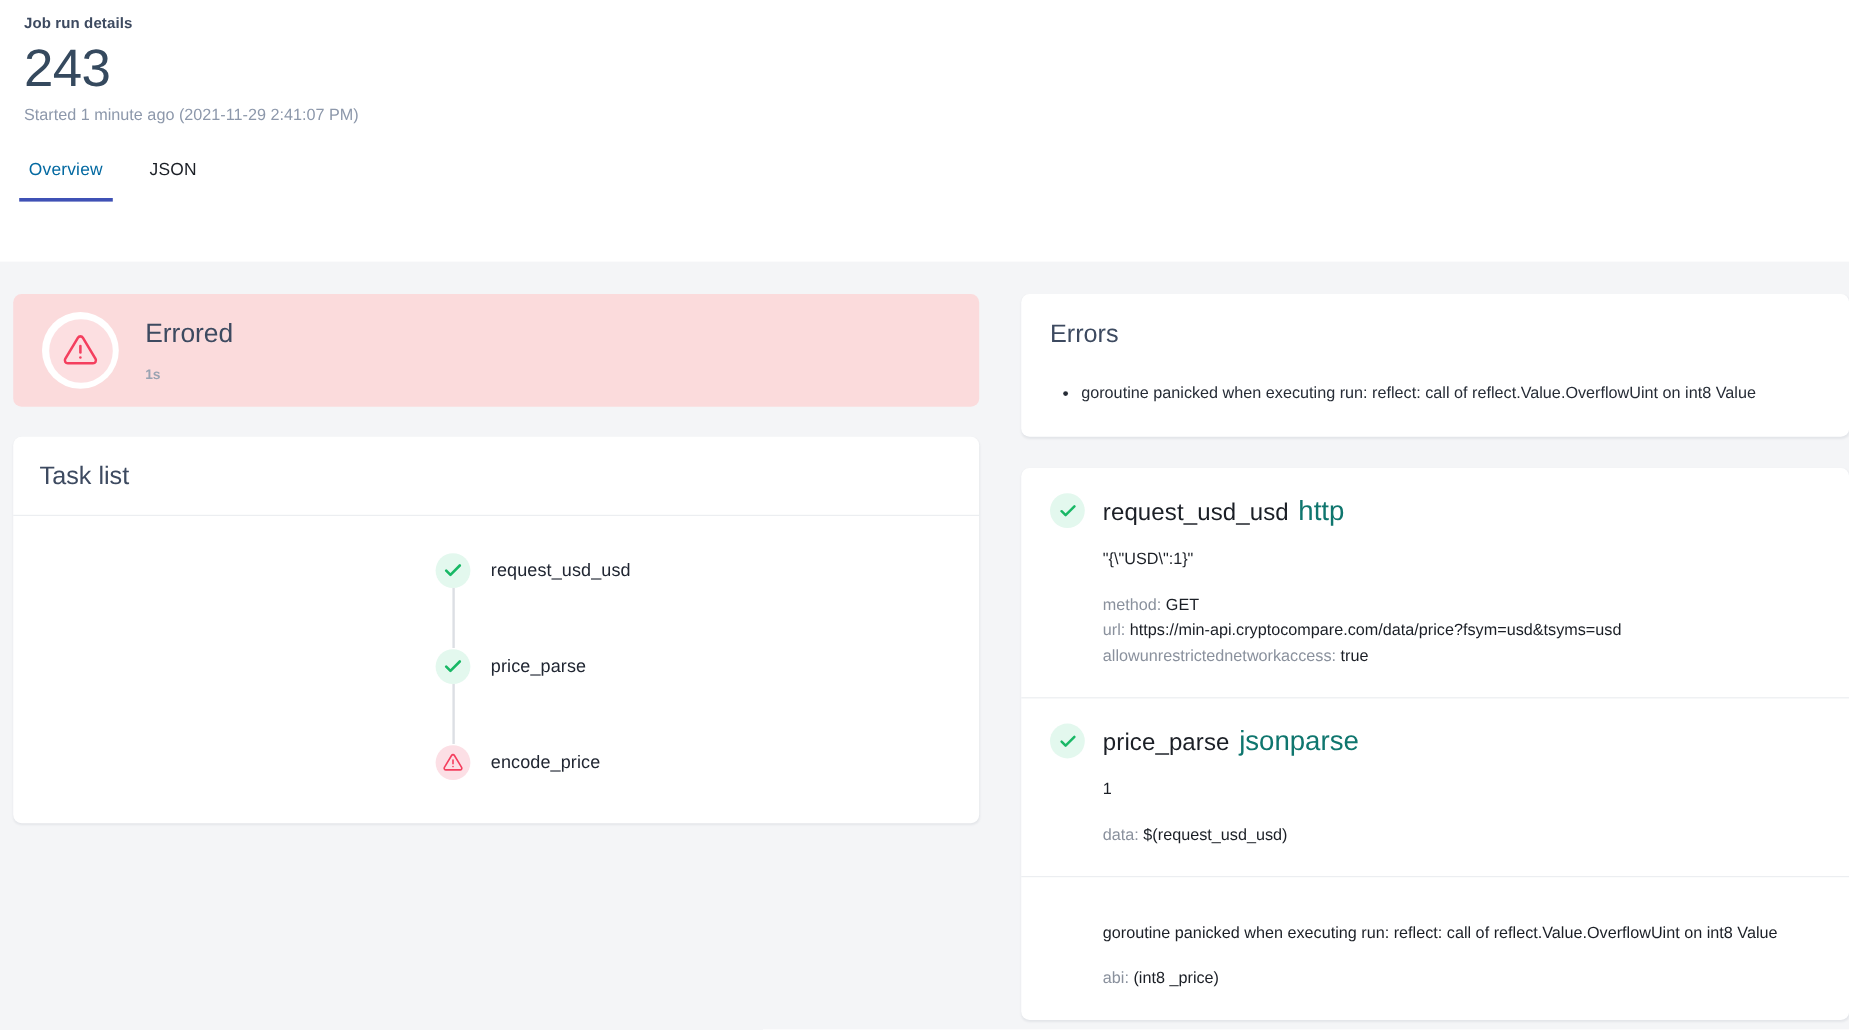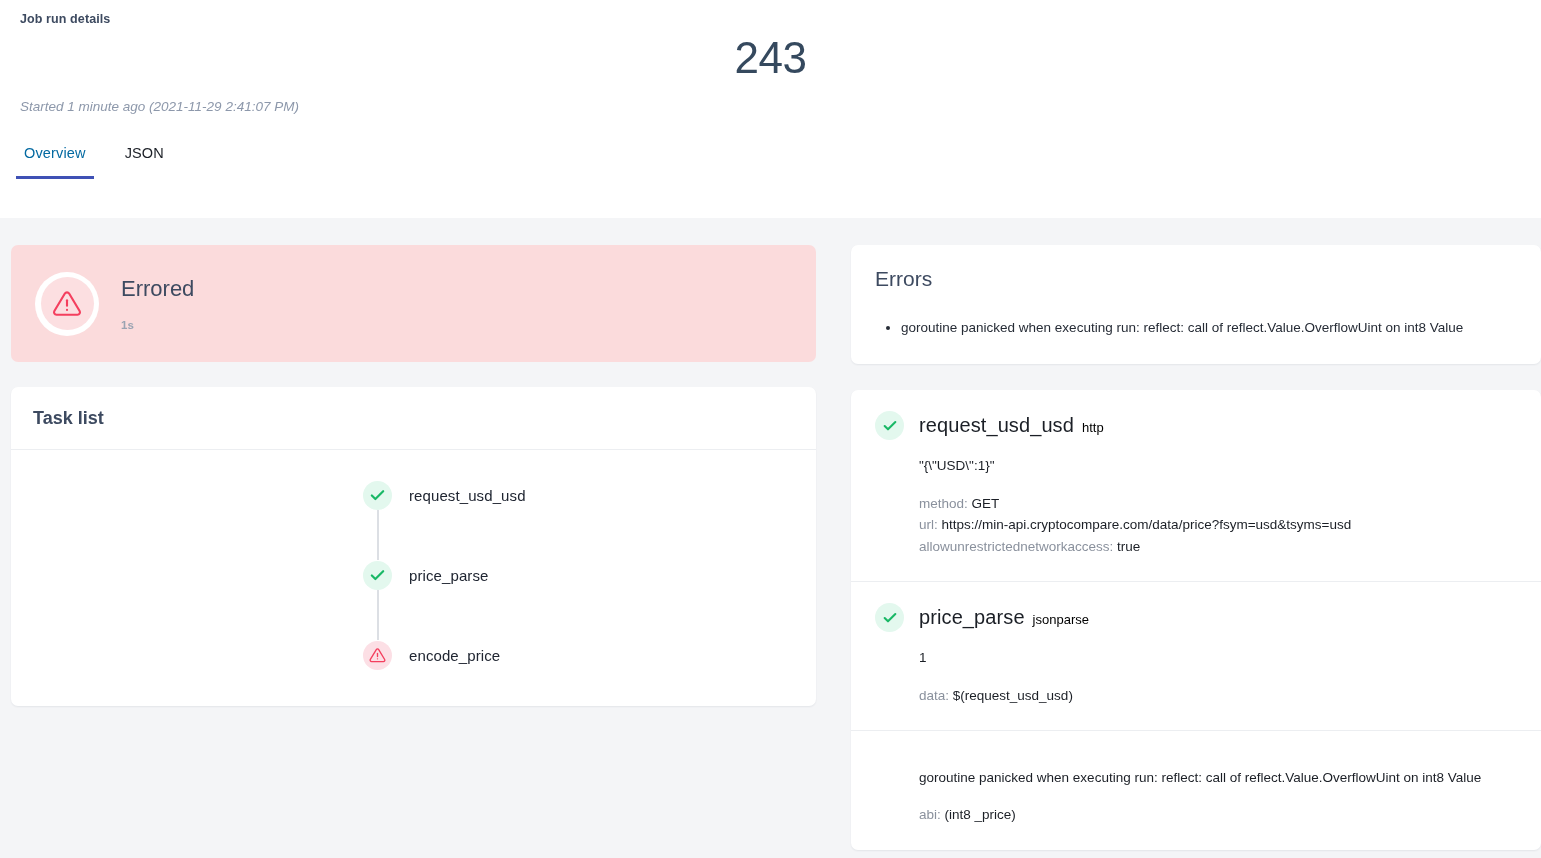--- a/index.html
+++ b/index.html
@@ -33,27 +33,25 @@
     line-height: 1;
     cursor: pointer;
   }
   .run-id {
     font-size: 44px;
     color: #35495e;
     line-height: 1.05;
     margin-top: 9px;
     font-weight: 400;
     letter-spacing: -0.5px;
-    text-align: center;
   }
   .started {
     font-size: 13.5px;
     color: #8d98ab;
-    margin-top: 18px;
-    font-style: italic;
+    margin-top: 7px;
   }
 
   
   .tabs {
     display: flex;
     margin-top: 27px;
     gap: 0px;
   }
   .tab {
     font-size: 14.5px;
@@ -91,21 +89,21 @@
   .col-right {
     flex: 1 1 auto;
     padding: 0 0 0 11px;
     overflow: hidden;
   }
 
   
   .status-card {
     background: #fbdbdc;
     border-radius: 7px;
-    height: 117px;
+    height: 94px;
     display: flex;
     align-items: center;
     padding-left: 24px;
     gap: 22px;
   }
   .status-icon-ring {
     width: 64px;
     height: 64px;
     border-radius: 50%;
     background: #ffffff;
@@ -141,23 +139,23 @@
     background: #ffffff;
     border-radius: 7px;
     box-shadow: 0 1px 2px rgba(20,30,60,0.07);
   }
   .tasklist-card { margin-top: 25px; }
   .card-header {
     padding: 21px 22px 20px 22px;
     border-bottom: 1px solid #eceef1;
   }
   .card-title {
-    font-size: 18px;
+    font-size: 21px;
     color: #3d4a60;
-    font-weight: 700;
+    font-weight: 400;
   }
   .tasklist-body {
     padding: 30px 0 36px 0;
     position: relative;
     min-height: 218px;
   }
   .graph {
     position: relative;
     margin-left: 352px;
   }
@@ -237,22 +235,22 @@
     flex: 0 0 29px;
   }
   .detail-dot.ok { background: #e3f8ee; }
   .detail-dot.err { background: #fcdfe5; }
   .detail-name {
     font-size: 20px;
     color: #1b1f26;
     letter-spacing: 0.1px;
   }
   .detail-type {
-    font-size: 13px;
-    color: #000000;
+    font-size: 23px;
+    color: #0f766e;
     margin-left: 8px;
   }
   .detail-result {
     margin: 16px 0 0 44px;
     font-size: 13.5px;
     color: #1b1f26;
     line-height: 1.5;
     white-space: nowrap;
   }
   .detail-params {

